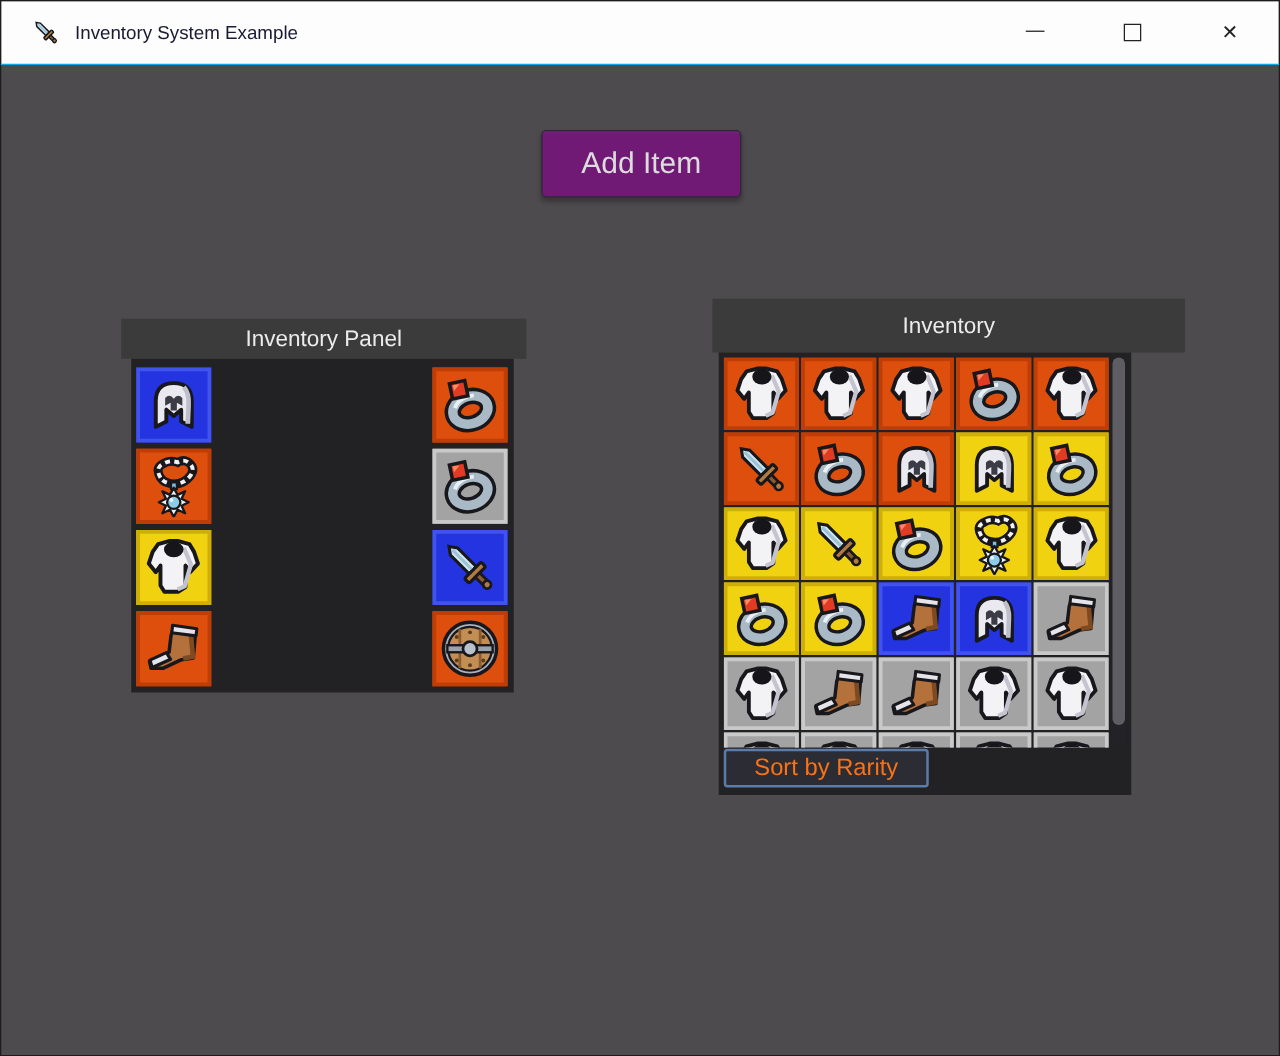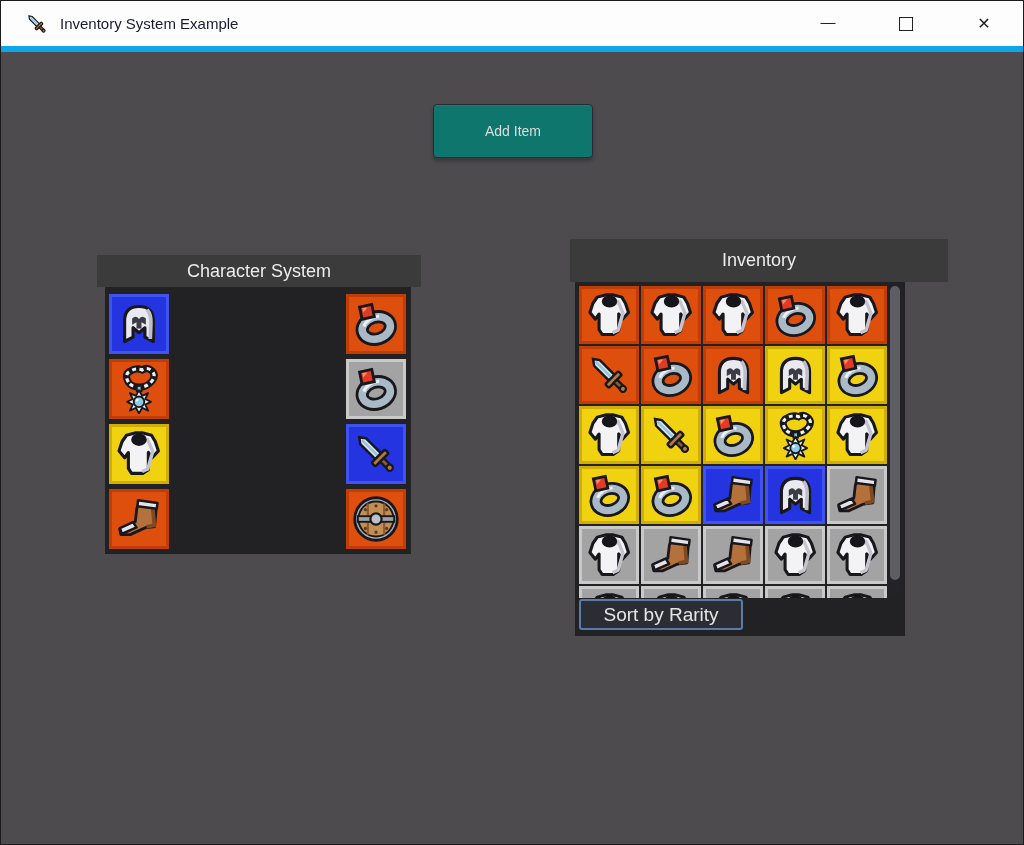--- a/index.html
+++ b/index.html
@@ -1,37 +1,37 @@
 <!DOCTYPE html>
 <html><head>
 <meta charset="utf-8">
 <style>
   html,body{margin:0;padding:0;background:#333;}
   .window{position:relative;width:1024px;height:845px;background:#4d4b4d;
     border:1px solid #1c1c1c;box-sizing:border-box;overflow:hidden;
     font-family:"Liberation Sans",sans-serif;}
   
   .titlebar{position:absolute;top:0;left:0;right:0;height:51px;background:#fdfdfd;
-    border-bottom:6px solid #0ea5e9;display:flex;align-items:center;box-sizing:border-box;}
+    border-bottom:1px solid #0ea5e9;display:flex;align-items:center;box-sizing:border-box;}
   .app-icon{margin-left:24px;width:24px;height:24px;display:flex;}
   .app-icon svg{width:24px;height:24px;}
   .title-text{margin-left:11px;font-size:15px;color:#1a1a33;}
   .controls{margin-left:auto;display:flex;height:100%;}
   .ctrl{width:78px;height:100%;display:flex;align-items:center;justify-content:center;
     color:#222;cursor:pointer;}
   .glyph-min{font-size:15px;transform:translateY(-2px);}
   .glyph-close{font-size:16px;}
   .maxbox{width:12px;height:12px;border:1.4px solid #222;display:inline-block;}
   
   .add-item{position:absolute;left:432px;top:103px;width:160px;height:54px;
-    background:#0f766e;color:#dcdcdc;font-size:14px;border:1px solid #2c2936;
+    background:#701a75;color:#dcdcdc;font-size:24px;border:1px solid #2c2936;
     border-radius:4px;font-family:inherit;cursor:pointer;
     box-shadow:0 3px 4px rgba(0,0,0,.28), inset 0 1px 0 rgba(255,255,255,.06);}
   .sort-btn{position:absolute;left:4px;top:317px;width:164px;height:31px;
-    background:#2c2c35;color:#e5e5e5;font-size:19px;font-family:inherit;cursor:pointer;
+    background:#2c2c35;color:#f97316;font-size:19px;font-family:inherit;cursor:pointer;
     border:2px solid #5b7ca8;border-radius:3px;padding:0 6px;box-sizing:border-box;}
   
   .panel-header{position:absolute;background:#3b3b3b;color:#ececec;
     display:flex;align-items:center;justify-content:center;font-size:18px;}
   .char-header{left:96px;top:254px;width:324px;height:32px;}
   .char-body{position:absolute;left:104px;top:286px;width:306px;height:267px;background:#222225;}
   .inv-header{left:569px;top:238px;width:378px;height:43px;}
   .inv-body{position:absolute;left:574px;top:281px;width:330px;height:354px;background:#222225;}
   
   .slot-col{position:absolute;top:7px;display:flex;flex-direction:column;gap:5px;}
@@ -132,21 +132,21 @@
       </span>
       <span class="ctrl">
         <span class="glyph-close">✕</span>
       </span>
     </div>
   </div>
 
   <button class="add-item">Add Item</button>
 
   <div class="panel-header char-header">
-    <span>Character System</span>
+    <span>Inventory Panel</span>
   </div>
   <div class="char-body">
     <div class="slot-col left">
         <div class="slot" style="background: rgb(35, 52, 224); border-color: rgb(65, 83, 239);">
           <svg viewBox="0 0 16 16">
             <use href="#icon-helmet"></use>
           </svg>
         </div>
         <div class="slot" style="background: rgb(222, 79, 13); border-color: rgb(192, 62, 6);">
           <svg viewBox="0 0 16 16">

